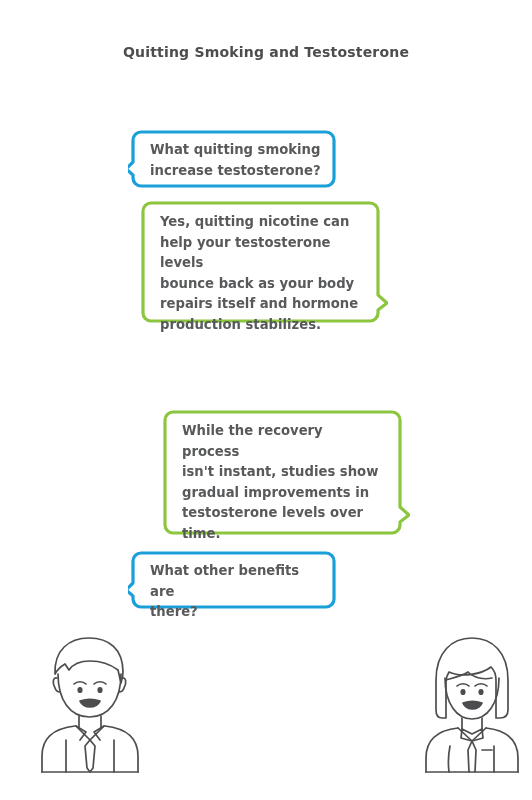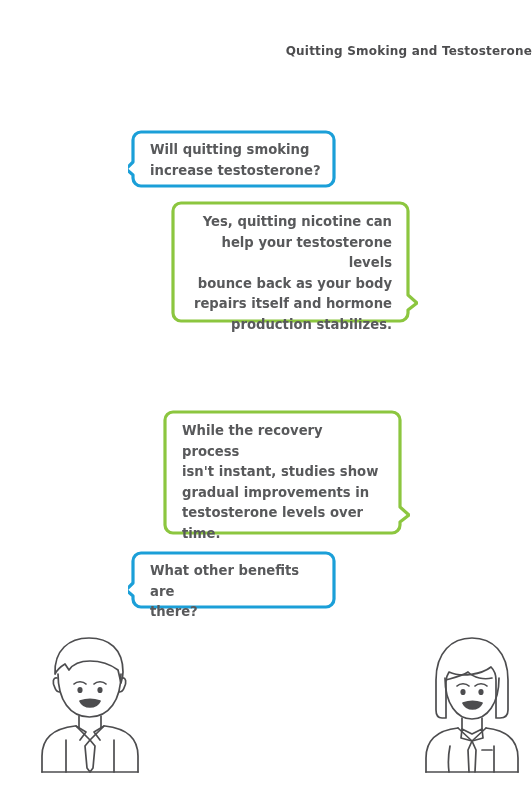--- a/index.html
+++ b/index.html
@@ -8,22 +8,22 @@
     background:#ffffff;
     font-family:"DejaVu Sans", sans-serif;
     overflow:hidden;
     position:relative;
   }
   #page{position:relative;width:532px;height:800px;overflow:hidden;background:#fff;}
 
   .title{
     position:absolute;
     left:0;right:0;top:44px;
-    text-align:right;
-    font-size:12px;
+    text-align:center;
+    font-size:14px;
     font-weight:bold;
     color:#4d4d4f;
     letter-spacing:.2px;
     font-family:"DejaVu Sans", sans-serif;
   }
 
   .bubble{position:absolute;box-sizing:border-box;}
   .bubble .svgwrap{position:absolute;left:0;top:0;width:100%;height:100%;}
   .bubble .txt{
     position:absolute;
@@ -49,25 +49,25 @@
 
   <div class="title">Quitting Smoking and Testosterone</div>
 
   <div class="bubble q" style="left:128px;top:127px;width:211px;height:64px;">
     <div class="svgwrap">
       <svg viewBox="0 0 211 64" width="211" height="64" preserveAspectRatio="none">
         <path d="M13 5 H198 A8 8 0 0 1 206 13 V51 A8 8 0 0 1 198 59 H13
                  A8 8 0 0 1 5 51 V48 L-2 42 L5 35 V13 A8 8 0 0 1 13 5 Z" fill="none" stroke="#1b9fd8" stroke-width="3.2" stroke-linejoin="round" stroke-linecap="round"></path>
       </svg>
     </div>
-    <div class="txt">Will quitting smoking
+    <div class="txt">What quitting smoking
 increase testosterone?</div>
   </div>
 
-  <div class="bubble a" style="left:168px;top:199px;width:250px;height:127px;text-align:right;">
+  <div class="bubble a" style="left:138px;top:199px;width:250px;height:127px;">
     <div class="svgwrap">
       <svg viewBox="0 0 250 127" width="250" height="127" preserveAspectRatio="none">
         <path d="M13 4 H232 A8 8 0 0 1 240 12 V96 L249 104 L240 111 V114
                  A8 8 0 0 1 232 122 H13 A8 8 0 0 1 5 114 V12 A8 8 0 0 1 13 4 Z" fill="none" stroke="#8cc63f" stroke-width="3.2" stroke-linejoin="round" stroke-linecap="round"></path>
       </svg>
     </div>
     <div class="txt">Yes, quitting nicotine can
 help your testosterone levels
 bounce back as your body
 repairs itself and hormone

